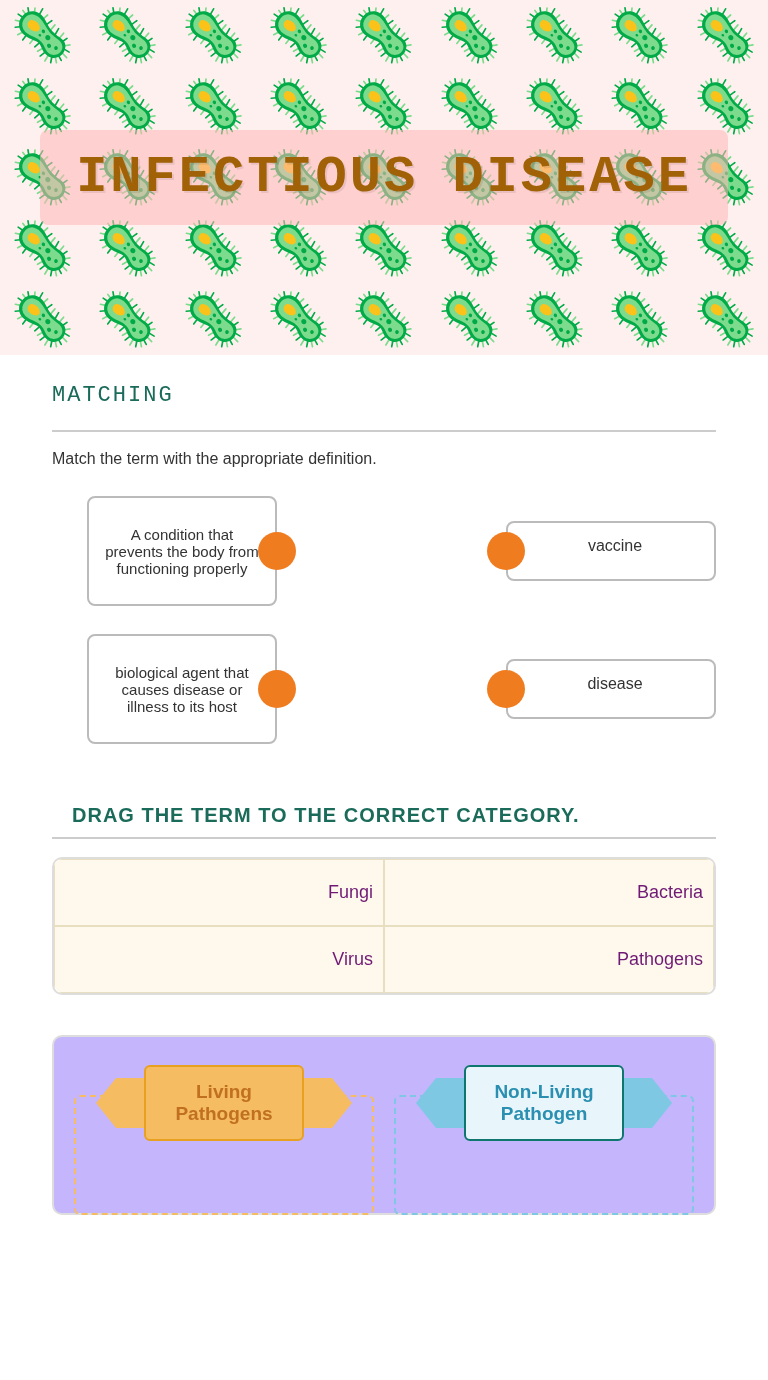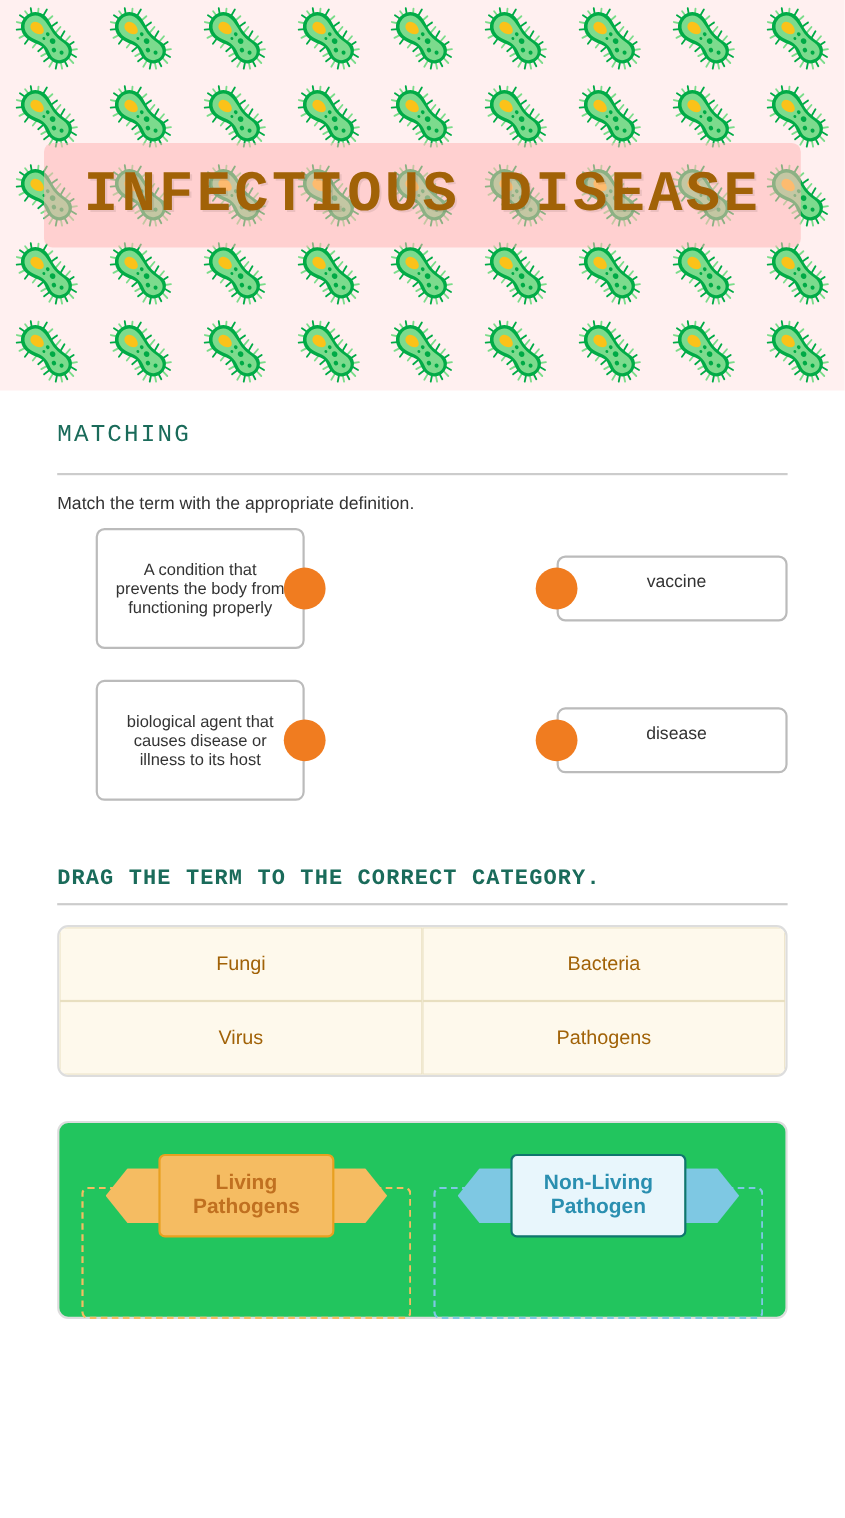--- a/index.html
+++ b/index.html
@@ -70,21 +70,21 @@
       margin-bottom: 22px;
     }
     .divider {
       height: 2px;
       background: #ccc;
       margin-bottom: 18px;
     }
     .instructions {
       font-size: 16px;
       color: #333;
-      margin-bottom: 12px;
+      margin-bottom: 28px;
     }
 
     
     .matching-area {
       display: flex;
       flex-direction: column;
       gap: 28px;
       margin-bottom: 60px;
     }
     .match-row {
@@ -150,56 +150,57 @@
       font-size: 16px;
       color: #333;
       padding: 0 20px 10px 28px;
     }
 
     
     .drag-section {
       margin-bottom: 40px;
     }
     .drag-label {
-      font-family: Liberation Mono, monospace;
+      font-family: Liberation Sans, sans-serif;
       font-size: 20px;
       font-weight: 900;
       color: #1a6b5a;
       text-transform: uppercase;
       letter-spacing: 1px;
       margin-bottom: 10px;
+      margin-left: 20px;
     }
     .drag-grid {
       border: 2px solid #ddd;
       border-radius: 10px;
       overflow: hidden;
       margin-top: 12px;
     }
     .drag-row {
       display: flex;
     }
     .drag-cell {
       flex: 1;
       background: #fef9ec;
       border: 1px solid #e8dfc0;
       padding: 22px 10px;
-      text-align: center;
+      text-align: right;
       font-size: 18px;
-      color: #a16207;
+      color: #701a75;
       cursor: grab;
     }
 
     
     .category-section {
       border: 2px solid #ddd;
       border-radius: 10px;
       padding: 28px 20px;
       display: flex;
       gap: 20px;
-      background: #22c55e;
+      background: #c4b5fd;
       min-height: 180px;
     }
     .category-half {
       flex: 1;
       display: flex;
       flex-direction: column;
       align-items: center;
       position: relative;
     }
     

